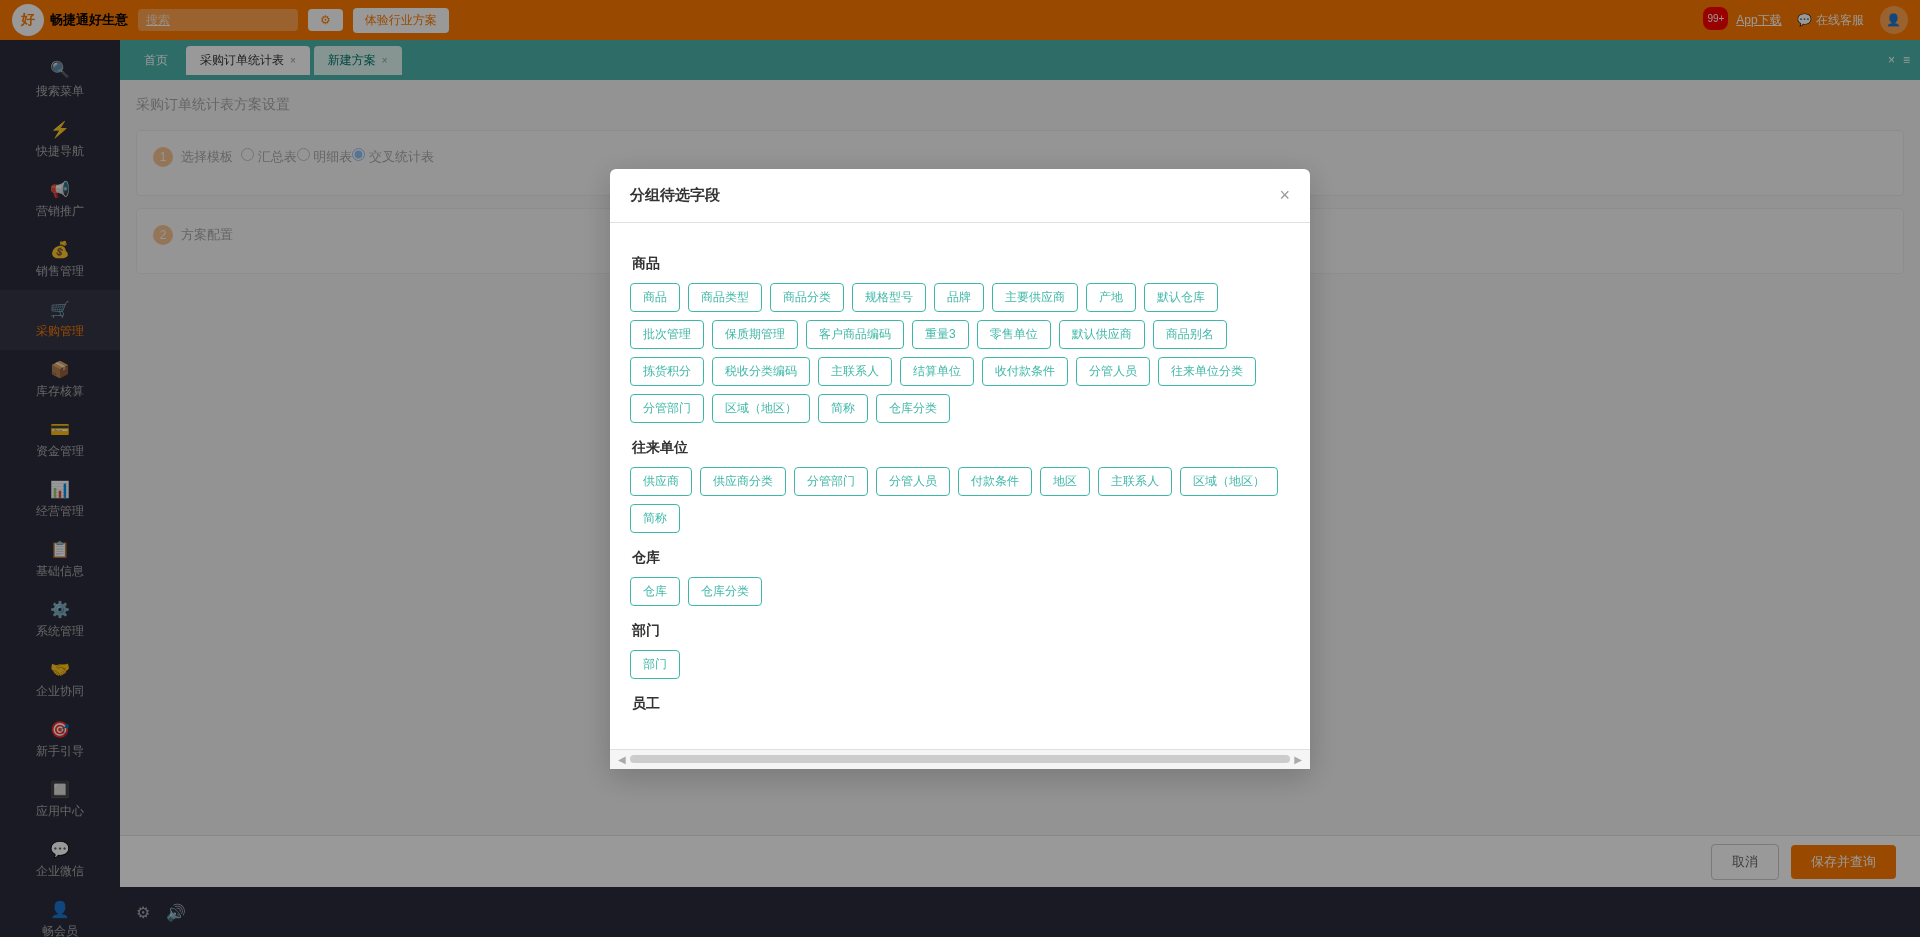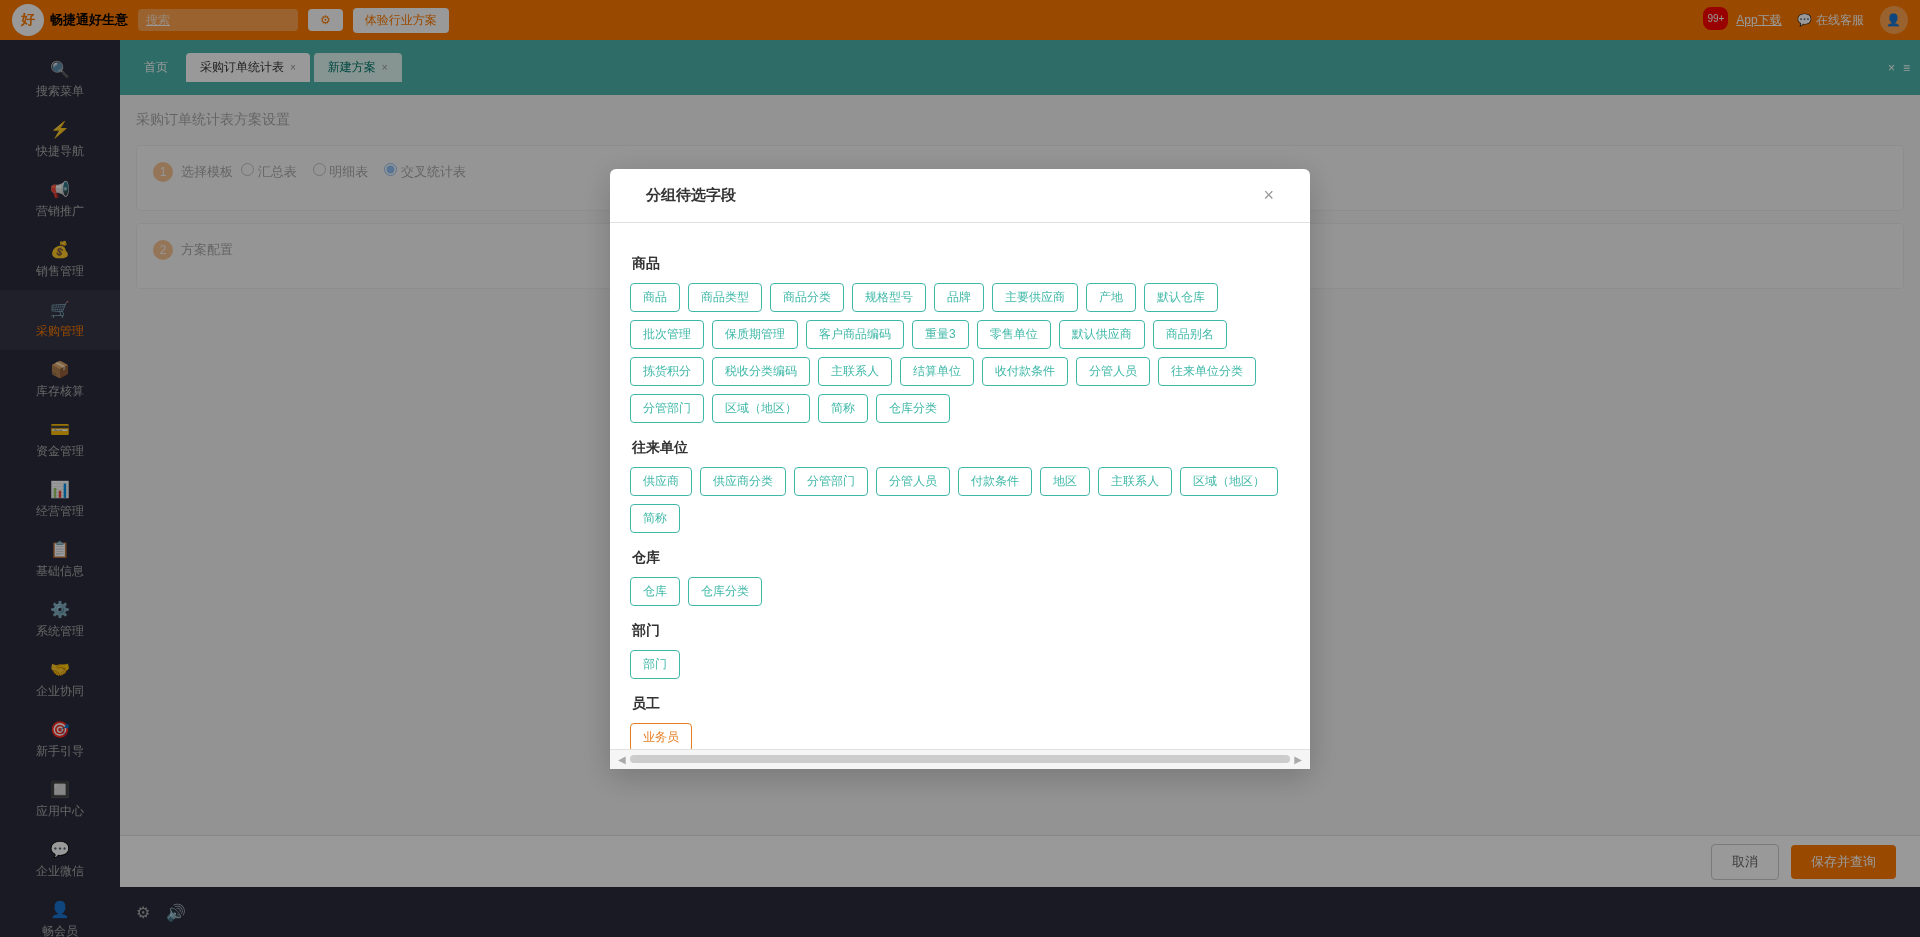--- a/index.html
+++ b/index.html
@@ -21,49 +21,49 @@
     .main-area { display: flex; flex: 1; overflow: hidden; }
 
     
     .sidebar { width: 120px; background: #2c2c3e; display: flex; flex-direction: column; align-items: center; padding: 10px 0; overflow-y: auto; flex-shrink: 0; }
     .sidebar-item { width: 100%; display: flex; flex-direction: column; align-items: center; padding: 10px 0; cursor: pointer; color: #aaa; font-size: 12px; gap: 4px; }
     .sidebar-item:hover, .sidebar-item.active { color: #ff7c00; background: rgba(255,255,255,0.05); }
     .sidebar-icon { font-size: 16px; }
 
     
     .content-area { flex: 1; display: flex; flex-direction: column; overflow: hidden; }
-    .tab-bar { background: #4db6ac; height: 55px; display: flex; align-items: center; padding: 0 10px; gap: 4px; flex-shrink: 0; }
+    .tab-bar { background: #4db6ac; height: 40px; display: flex; align-items: center; padding: 0 10px; gap: 4px; flex-shrink: 0; }
     .tab { background: #fff; border-radius: 4px 4px 0 0; padding: 6px 14px; font-size: 12px; cursor: pointer; display: flex; align-items: center; gap: 6px; }
     .tab.active { background: #e0f7f4; color: #00796b; }
     .tab-close { font-size: 10px; color: #999; cursor: pointer; }
     .tab-home { background: transparent; color: #fff; }
 
     .page-content { flex: 1; background: #f5f5f5; padding: 16px; overflow: auto; position: relative; }
     .page-title { font-size: 14px; color: #333; margin-bottom: 16px; }
 
     
     .bg-form { opacity: 0.4; pointer-events: none; }
     .section-header { display: flex; align-items: center; gap: 8px; margin-bottom: 12px; }
     .section-num { background: #ff7c00; color: #fff; border-radius: 50%; width: 20px; height: 20px; display: flex; align-items: center; justify-content: center; font-size: 12px; }
-    .radio-group { display: flex; gap: 16px; align-items: center; font-size: 13px; }
+    .radio-group { display: flex; align-items: center; font-size: 13px; }
     .form-section { background: #fff; border: 1px solid #e0e0e0; border-radius: 4px; padding: 16px; margin-bottom: 12px; }
 
     
     .bottom-bar { height: 50px; background: #2c2c3e; display: flex; align-items: center; justify-content: space-between; padding: 0 16px; flex-shrink: 0; }
     .bottom-icons { display: flex; gap: 16px; color: #aaa; font-size: 16px; }
 
     
     .action-bar { height: 52px; background: #fff; border-top: 1px solid #e0e0e0; display: flex; align-items: center; justify-content: flex-end; padding: 0 24px; gap: 12px; flex-shrink: 0; }
     .btn-cancel { background: #fff; border: 1px solid #ccc; border-radius: 4px; padding: 8px 20px; cursor: pointer; font-size: 13px; color: #666; }
     .btn-save { background: #ff7c00; border: none; border-radius: 4px; padding: 8px 20px; cursor: pointer; font-size: 13px; color: #fff; }
 
     
     .modal-overlay { position: fixed; top: 0; left: 0; width: 100%; height: 100%; background: rgba(0,0,0,0.4); display: flex; align-items: center; justify-content: center; z-index: 1000; }
     .modal { background: #fff; border-radius: 6px; width: 700px; max-height: 600px; display: flex; flex-direction: column; box-shadow: 0 8px 32px rgba(0,0,0,0.2); }
-    .modal-header { display: flex; align-items: center; justify-content: space-between; padding: 16px 36px; border-bottom: 1px solid #e0e0e0; flex-shrink: 0; }
+    .modal-header { display: flex; align-items: center; justify-content: space-between; padding: 16px 20px; border-bottom: 1px solid #e0e0e0; flex-shrink: 0; }
     .modal-title { font-size: 15px; font-weight: bold; color: #333; }
     .modal-close { cursor: pointer; font-size: 18px; color: #999; background: none; border: none; }
     .modal-body { flex: 1; overflow-y: auto; padding: 32px 20px; }
 
     
     .field-group { margin-bottom: 16px; }
     .field-group-title { font-size: 14px; font-weight: bold; color: #333; margin-bottom: 10px; padding-left: 2px; }
     .field-list { display: flex; flex-wrap: wrap; gap: 8px; }
     .field-chip { border: 1px solid #40b8a8; color: #40b8a8; border-radius: 4px; padding: 5px 12px; font-size: 12px; cursor: pointer; background: #fff; white-space: nowrap; }
     .field-chip.special { color: #e67e22; border-color: #e67e22; }
@@ -280,23 +280,20 @@
           </div>
         </div>
         <div class="field-group">
           <div class="field-group-title">部门</div>
           <div class="field-list">
             <div class="field-chip">部门</div>
           </div>
         </div>
         <div class="field-group">
           <div class="field-group-title">员工</div>
-          <div class="field-list">
-            <div class="field-chip special">业务员</div>
-          </div>
         </div>
       </div>
 
     <div style="display:flex;align-items:center;padding:4px 8px;background:#f5f5f5;border-top:1px solid #e0e0e0;">
       <span style="font-size:10px;color:#aaa;">◀</span>
       <div style="flex:1;height:8px;background:#ccc;border-radius:4px;margin:0 4px;"></div>
       <span style="font-size:10px;color:#aaa;">▶</span>
     </div>
   </div>
 </div>

